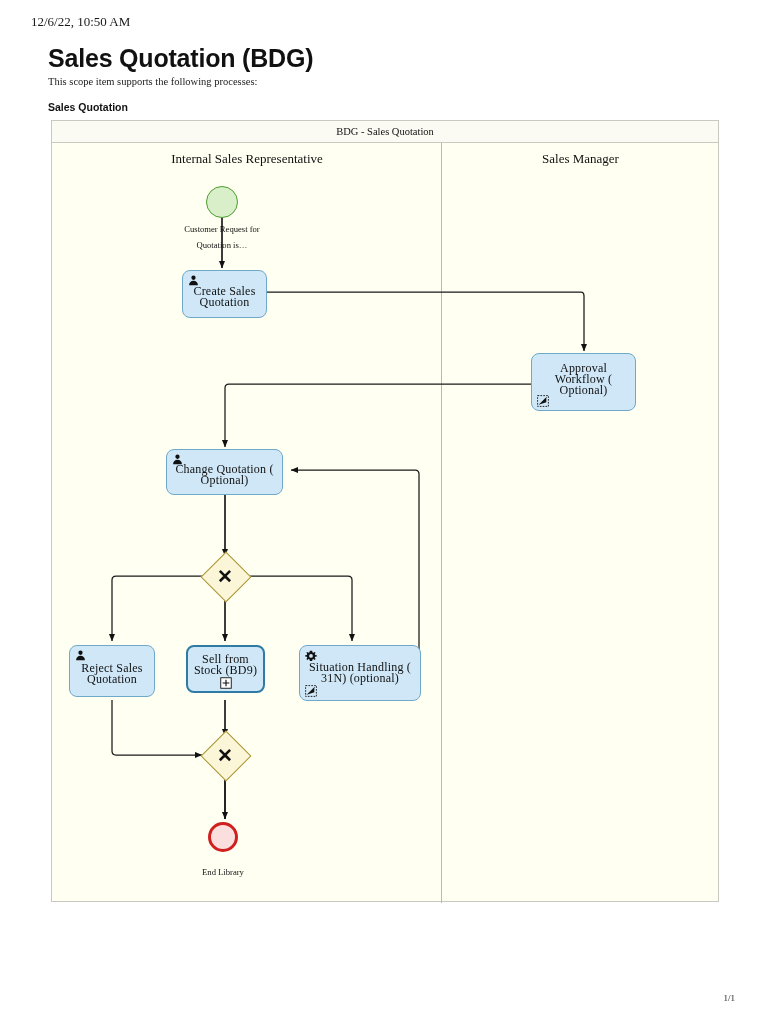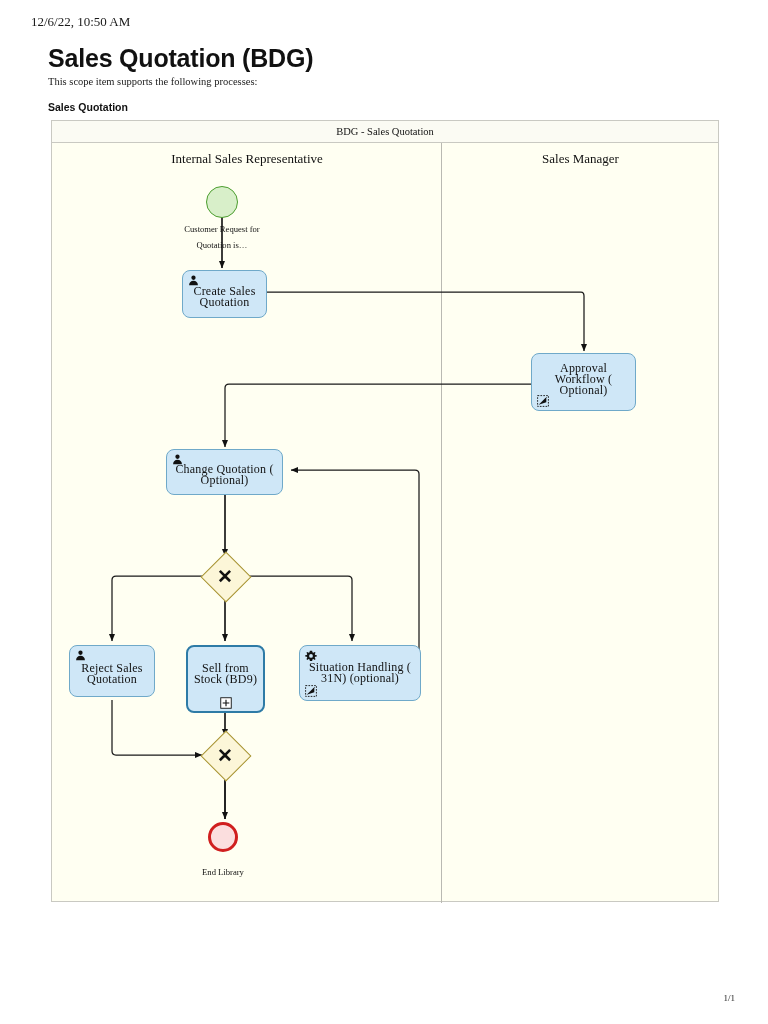--- a/index.html
+++ b/index.html
@@ -199,21 +199,21 @@
 <div class="node task has-top-icon" style="left:69px;top:645px;width:86px;height:52px;padding-left:24px;">
   <span class="ico ico-tl">
     <svg width="11" height="11" viewBox="0 0 16 16">
         <circle cx="8" cy="4" r="3.1" fill="#111"></circle>
         <path d="M1.6,15 C1.6,10.6 4.4,8.4 8,8.4 C11.6,8.4 14.4,10.6 14.4,15 Z" fill="#111"></path>
       </svg>
   </span>
   <span class="task-label">Reject Sales Quotation</span>
 </div>
 
-<div class="node task thick" style="left:186px;top:645px;width:79px;height:68px;">
+<div class="node task thick" style="left:186px;top:645px;width:79px;height:48px;">
   <span class="task-label" style="top:42%;">Sell from Stock (BD9)</span>
   <span class="ico ico-bc">
     <svg width="12" height="12" viewBox="0 0 16 16">
       <rect x="1" y="1" width="14" height="14" fill="#fff" stroke="#111" stroke-width="1.2"></rect>
       <path d="M8,3.6 L8,12.4 M3.6,8 L12.4,8" stroke="#111" stroke-width="1.5"></path>
     </svg>
   </span>
 </div>
 
 <div class="node task has-top-icon" style="left:299px;top:645px;width:122px;height:56px;">

